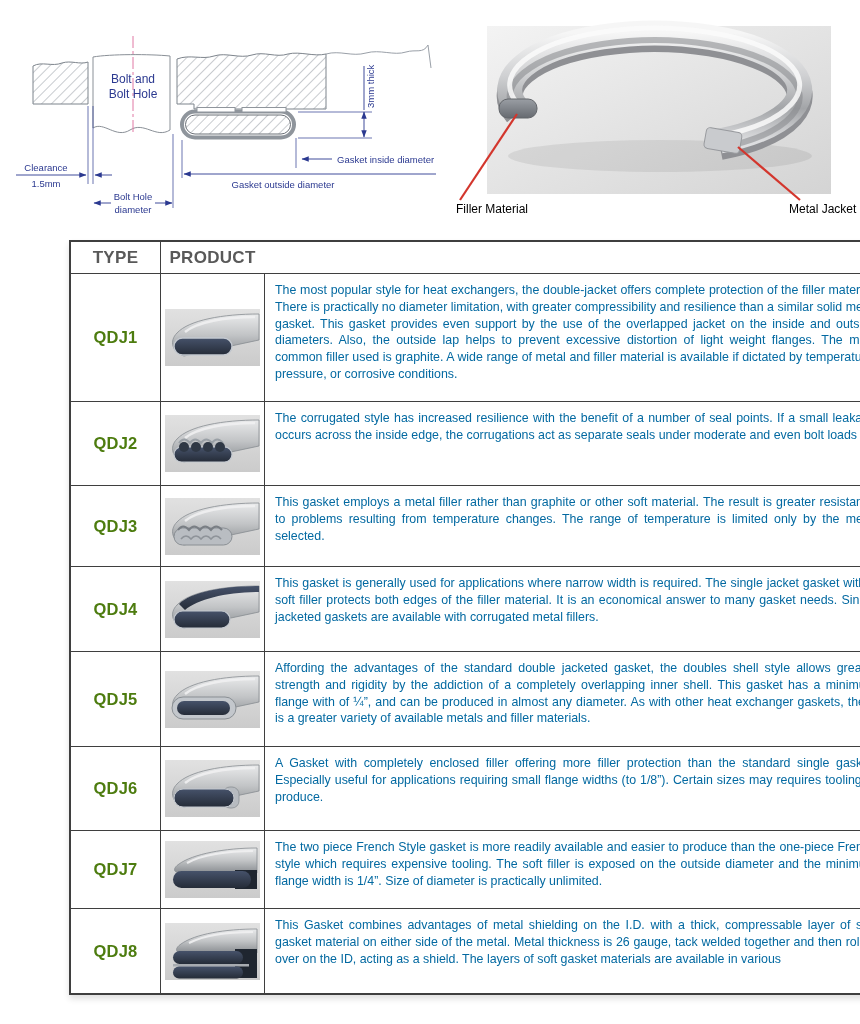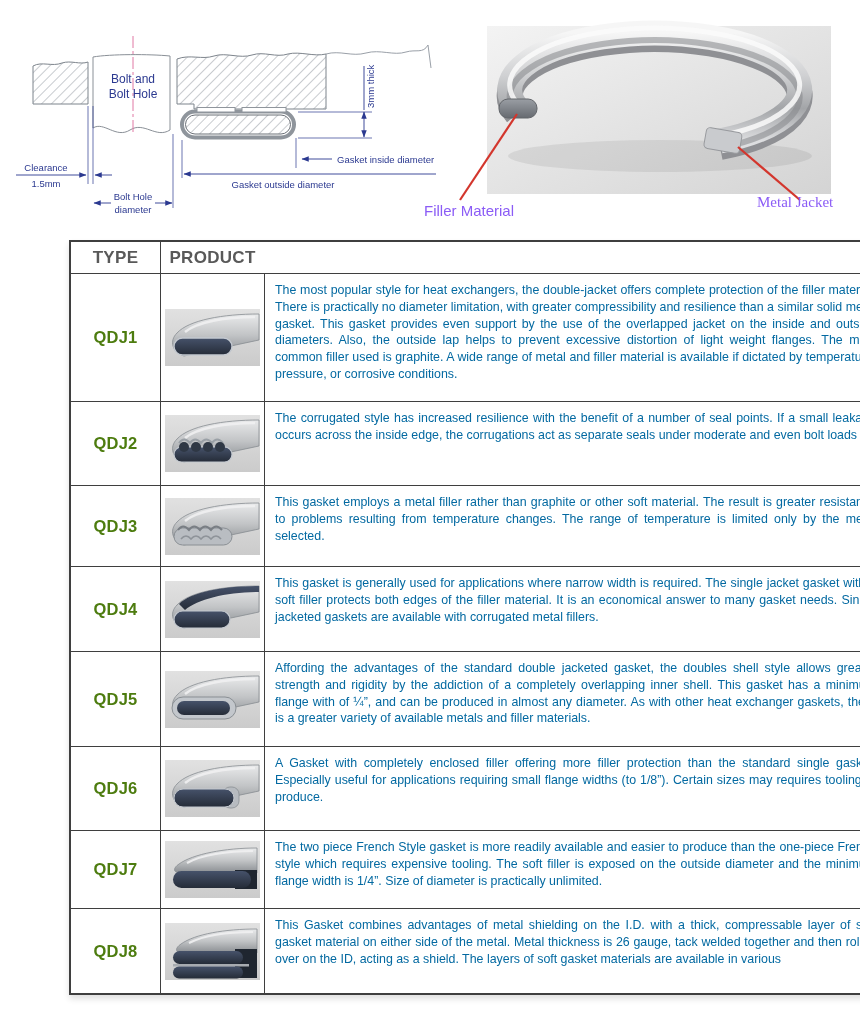--- a/index.html
+++ b/index.html
@@ -4,23 +4,23 @@
 <style>
   * { box-sizing: border-box; margin: 0; padding: 0; }
   body {
     width: 860px; height: 1024px; position: relative;
     background: #ffffff; overflow: hidden;
     font-family: "Liberation Sans", sans-serif;
   }
   
   .diagram-wrap { position: absolute; left: 0; top: 16px; width: 440px; height: 230px; }
   .photo-wrap   { position: absolute; left: 420px; top: 14px; width: 440px; height: 212px; }
-  .photo-label  { position: absolute; font-size: 15px; color: #8b5cf6; font-weight: 500; }
+  .photo-label  { position: absolute; font-size: 12px; color: #000000; font-weight: 500; margin-left: 32px; }
   .photo-label.filler { left: 424px; top: 202px; }
-  .photo-label.jacket { left: 757px; top: 194px; font-family: Liberation Serif, serif; }
+  .photo-label.jacket { left: 757px; top: 202px; }
 
   
   .tbl {
     position: absolute; left: 28px; top: 240px; width: 809px;
     border: 2px solid #3f3f3f; background: #fff;
     box-shadow: 0 4px 6px rgba(0,0,0,.12);
     margin-left: 41px;
   }
   .trow {
     display: grid; grid-template-columns: 89px 104px 1fr;

